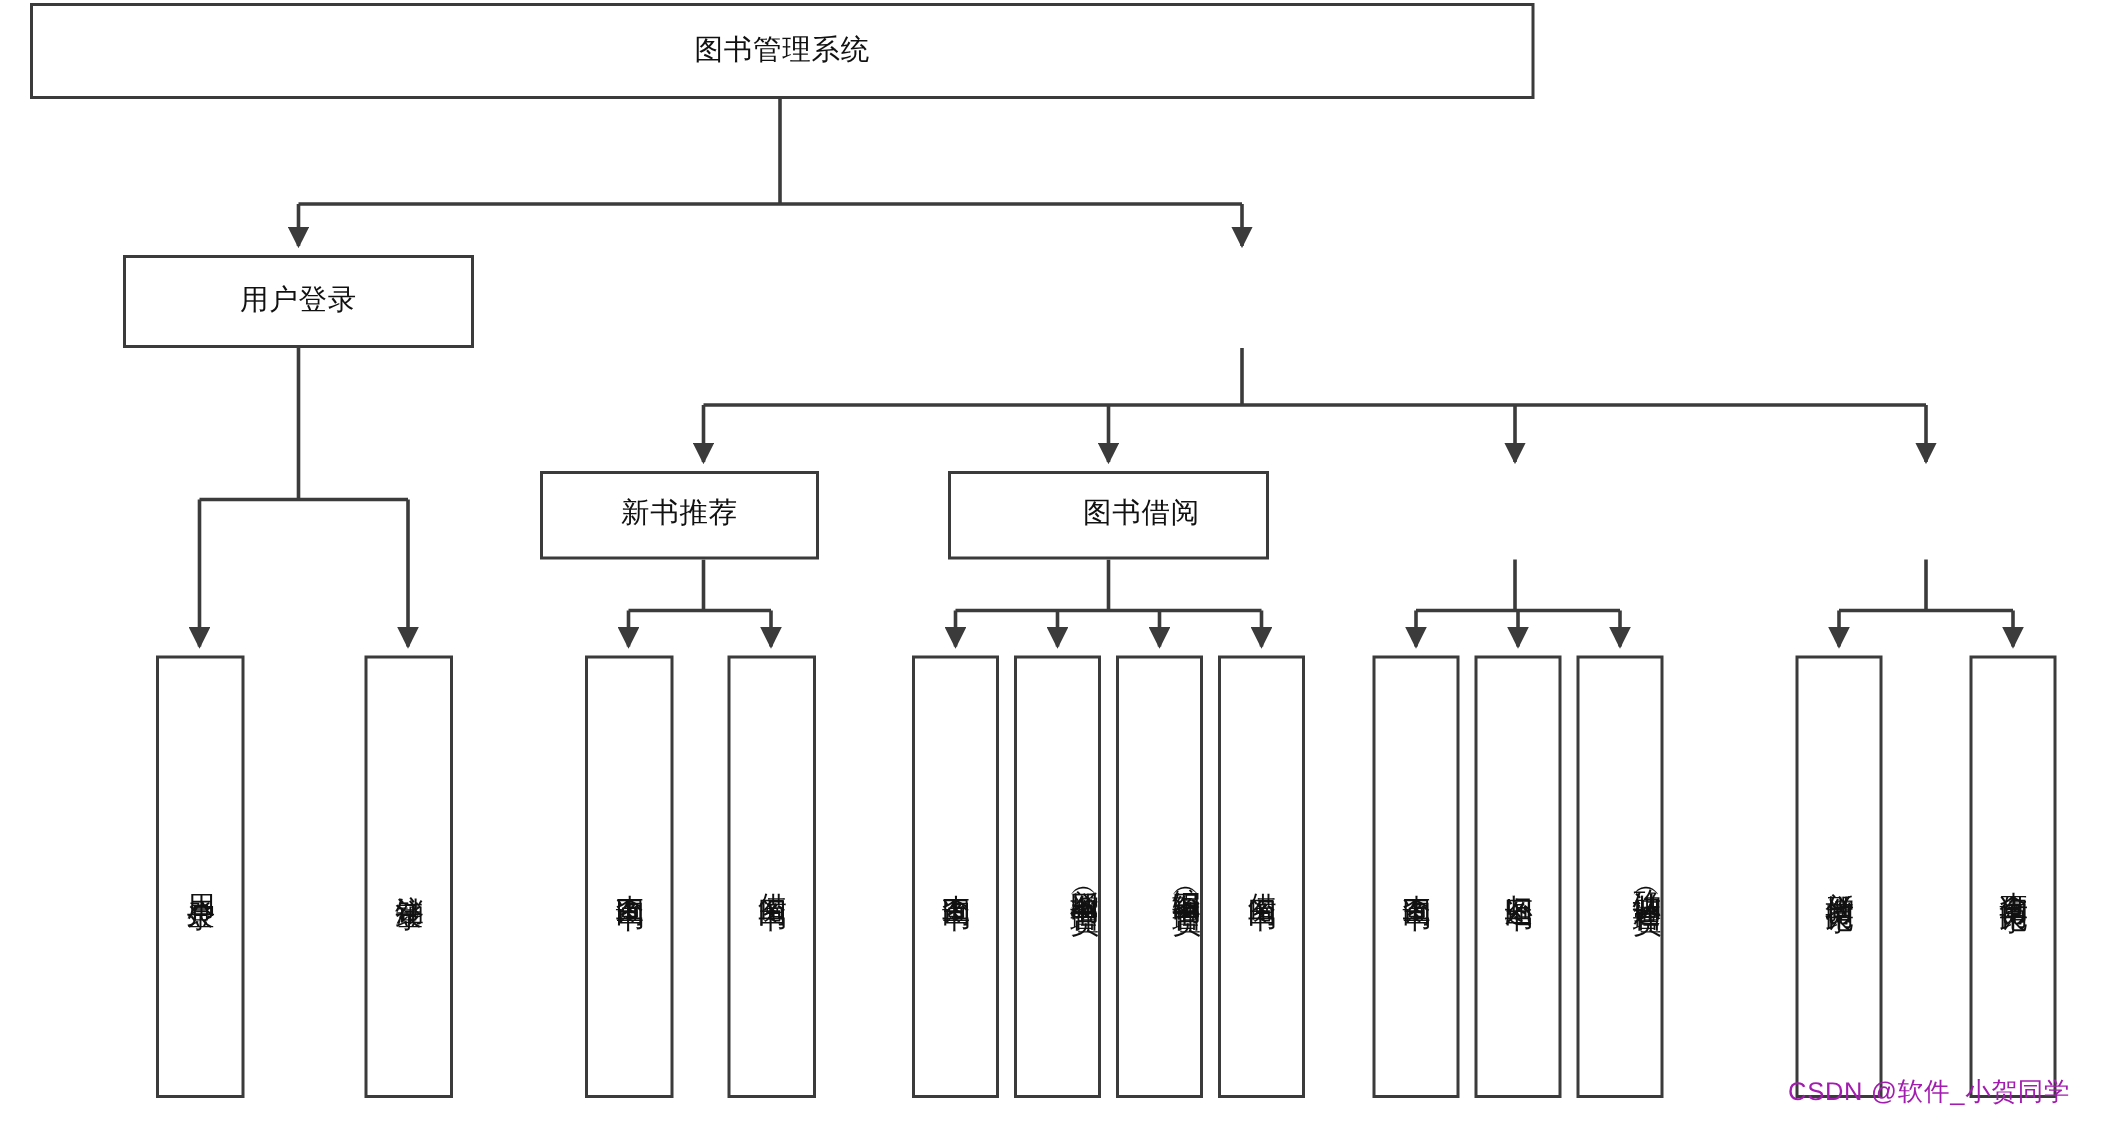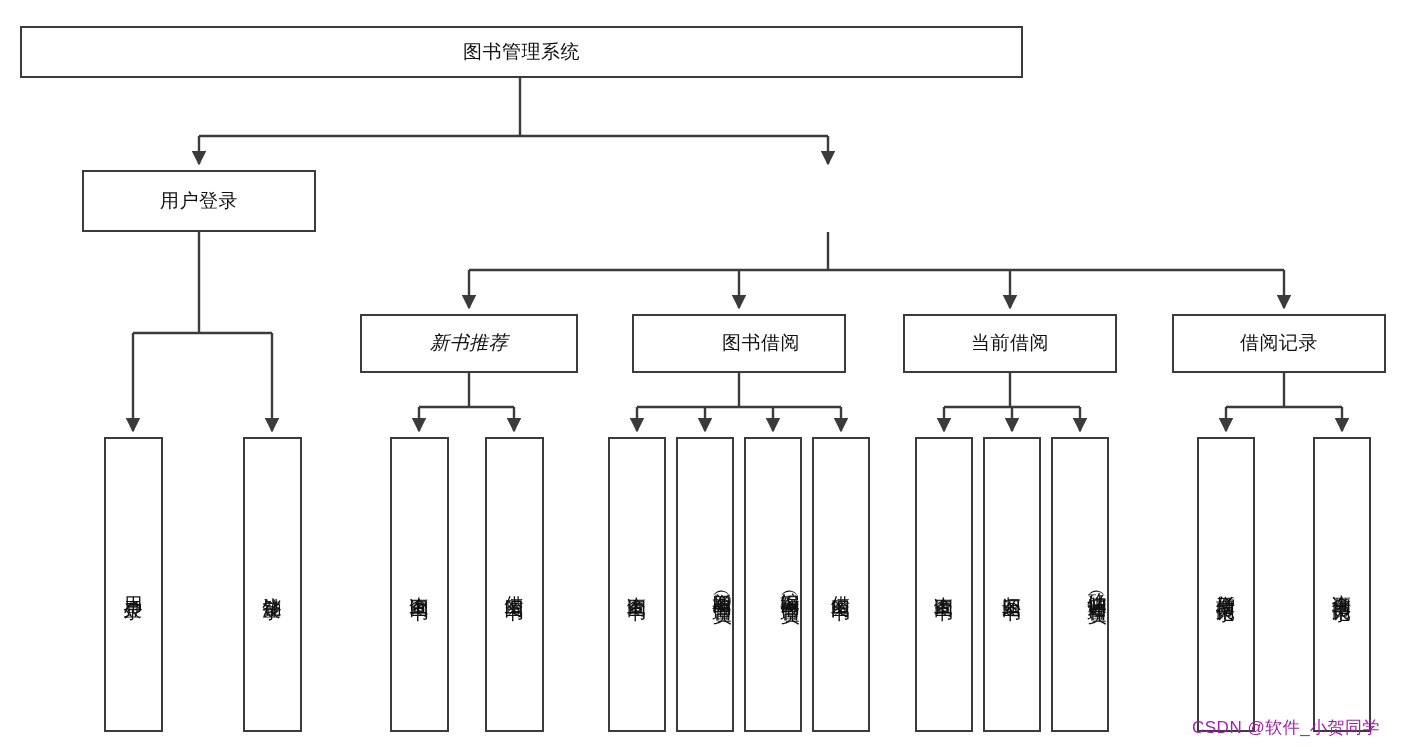--- a/index.html
+++ b/index.html
@@ -112,39 +112,33 @@
       <path d="M 1012 407 L 1012 431" marker-end="url(#arrow)"></path>
       <path d="M 1080 407 L 1080 431" marker-end="url(#arrow)"></path>
 
       <path d="M 1284 373 L 1284 407"></path>
       <path d="M 1226 407 L 1342 407"></path>
       <path d="M 1226 407 L 1226 431" marker-end="url(#arrow)"></path>
       <path d="M 1342 407 L 1342 431" marker-end="url(#arrow)"></path>
     </g>
   </svg>
 
-  <div class="node node-h" style="left:20px;top:26px;width:1003px;height:52px;">
+  <div class="node node-h" style="left:20px;top:2px;width:1003px;height:64px;">
     <span>图书管理系统</span>
   </div>
 
   <div class="node node-h" style="left:82px;top:170px;width:234px;height:62px;">
     <span>用户登录</span>
   </div>
 
-  <div class="node node-h" style="left:360px;top:314px;width:218px;height:59px;font-style:italic;">
+  <div class="node node-h" style="left:360px;top:314px;width:186px;height:59px;">
     <span>新书推荐</span>
   </div>
   <div class="node node-h" style="left:632px;top:314px;width:214px;height:59px;padding-left:44px;">
     <span>图书借阅</span>
-  </div>
-  <div class="node node-h" style="left:903px;top:314px;width:214px;height:59px;">
-    <span>当前借阅</span>
-  </div>
-  <div class="node node-h" style="left:1172px;top:314px;width:214px;height:59px;">
-    <span>借阅记录</span>
   </div>
 
   <div class="node node-v" style="left:104px;top:437px;width:59px;height:295px;">
     <span class="vtext">用户登录</span>
   </div>
   <div class="node node-v" style="left:243px;top:437px;width:59px;height:295px;">
     <span class="vtext">注销登录</span>
   </div>
 
   <div class="node node-v" style="left:390px;top:437px;width:59px;height:295px;">

